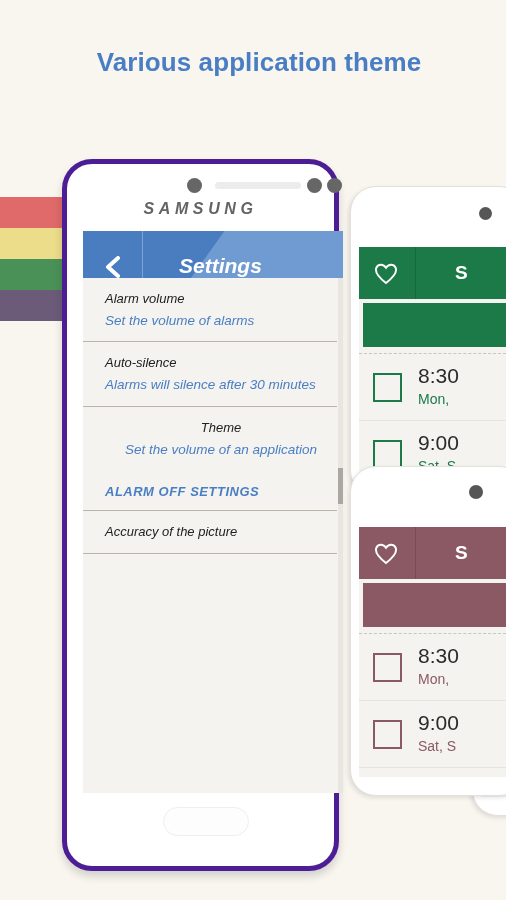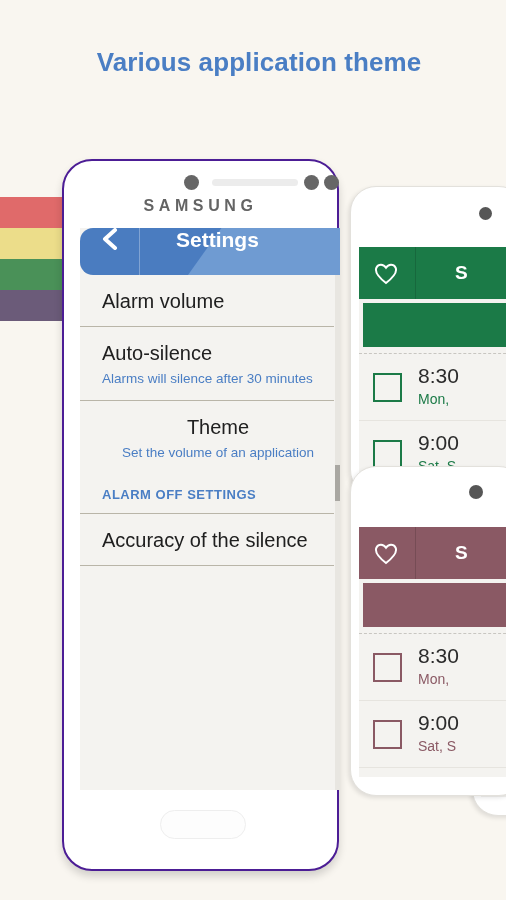--- a/index.html
+++ b/index.html
@@ -168,24 +168,25 @@
   }
 
   
   #phone-main {
     left: 62px;
     top: 159px;
     width: 277px;
     height: 712px;
     border-radius: 30px;
     background: #ffffff;
-    border: 2px solid #4c1d95;
+    border: 5px solid #4c1d95;
     box-shadow: 0 5px 8px rgba(0,0,0,0.16);
     z-index: 10;
     position: absolute;
+    font-style: italic;
   }
   .main-topbar {
     position: absolute;
     top: 0; left: 0; right: 0;
     height: 63px;
   }
   .speaker {
     position: absolute;
     left: 148px; top: 18px;
     width: 86px; height: 7px;
@@ -231,22 +232,21 @@
     height: 562px;
     background: #f4f3f0;
     overflow: hidden;
   }
 
   .appbar {
     height: 47px;
     position: relative;
     background: #4a7cc0;
     display: flex;
-    align-items: flex-start;
-    border-radius: 13px;
+    align-items: flex-end;
   }
   .appbar-ripple {
     position: absolute;
     top: 0; right: 0; bottom: 0;
     width: 152px;
     background: #6f9bd2;
     clip-path: polygon(22% 0, 100% 0, 100% 100%, 0 100%);
   }
   .appbar-sep {
     position: absolute;
@@ -271,21 +271,21 @@
   }
 
   .settings-list { background: #f4f3f0; }
 
   .setting-item {
     padding: 13px 0 12px 22px;
     border-bottom: 1px solid #b9b5a8;
     margin-right: 6px;
   }
   .setting-title {
-    font-size: 20px;
+    font-size: 13px;
     color: #202020;
     line-height: 1.3;
   }
   .setting-sub {
     font-size: 13.5px;
     color: #4a7ec4;
     margin-top: 4px;
     line-height: 1.3;
   }
   .section-header {
@@ -458,32 +458,33 @@
       <div class="appbar-sep"></div>
       <svg class="back-chevron" viewBox="0 0 18 22">
         <polyline points="14,2 4,11 14,20" fill="none" stroke="#ffffff" stroke-width="4" stroke-linecap="round" stroke-linejoin="round"></polyline>
       </svg>
       <span class="appbar-title">Settings</span>
     </div>
 
     <div class="settings-list">
       <div class="setting-item">
         <div class="setting-title">Alarm volume</div>
+        <div class="setting-sub">Set the volume of alarms</div>
       </div>
       <div class="setting-item">
         <div class="setting-title">Auto-silence</div>
         <div class="setting-sub">Alarms will silence after 30 minutes</div>
       </div>
       <div class="setting-item no-border">
         <div class="setting-title">Theme</div>
         <div class="setting-sub">Set the volume of an application</div>
       </div>
       <div class="section-header">ALARM OFF SETTINGS</div>
       <div class="setting-item">
-        <div class="setting-title">Accuracy of the silence</div>
+        <div class="setting-title">Accuracy of the picture</div>
       </div>
     </div>
 
     <div class="scroll-track">
       <div class="scroll-thumb"></div>
     </div>
   </div>
 
   <div class="home-button"></div>
 </div>

